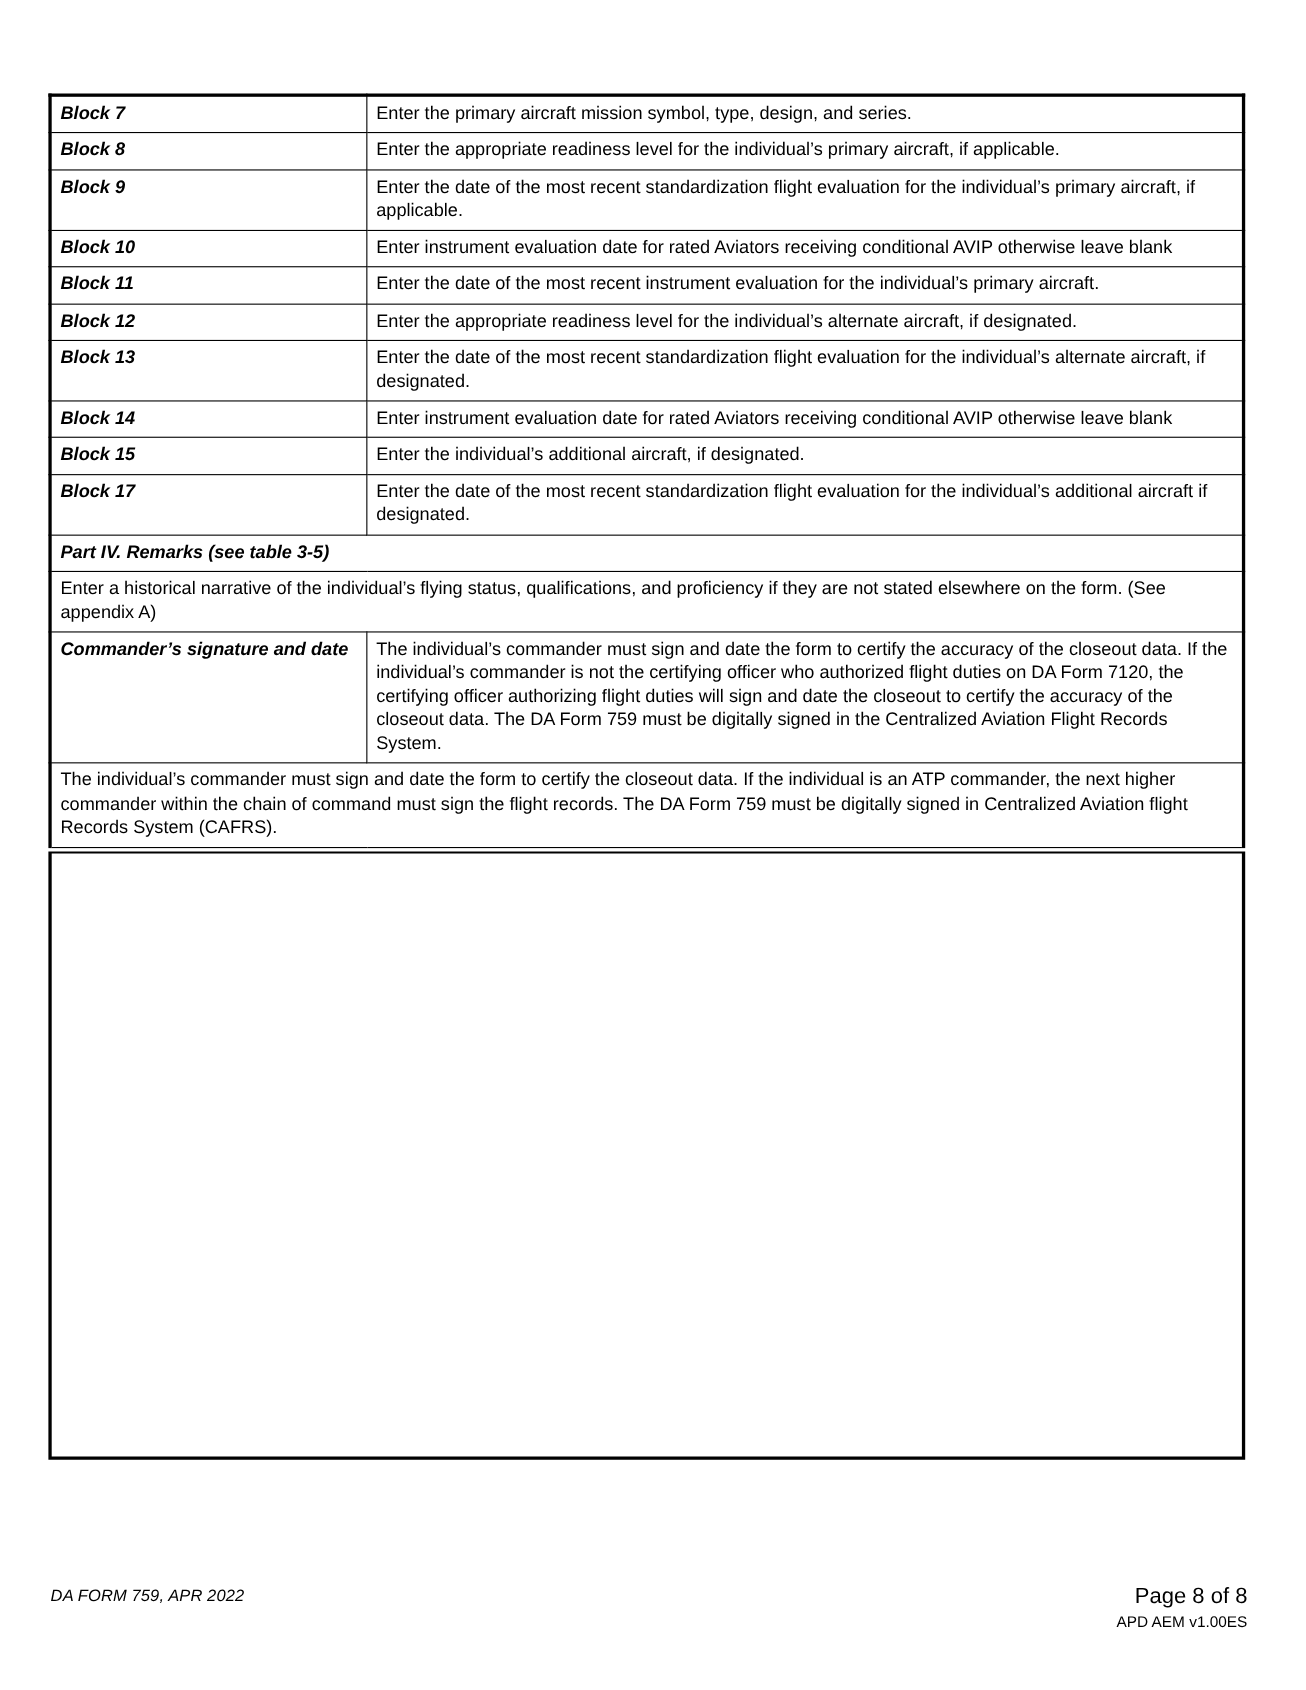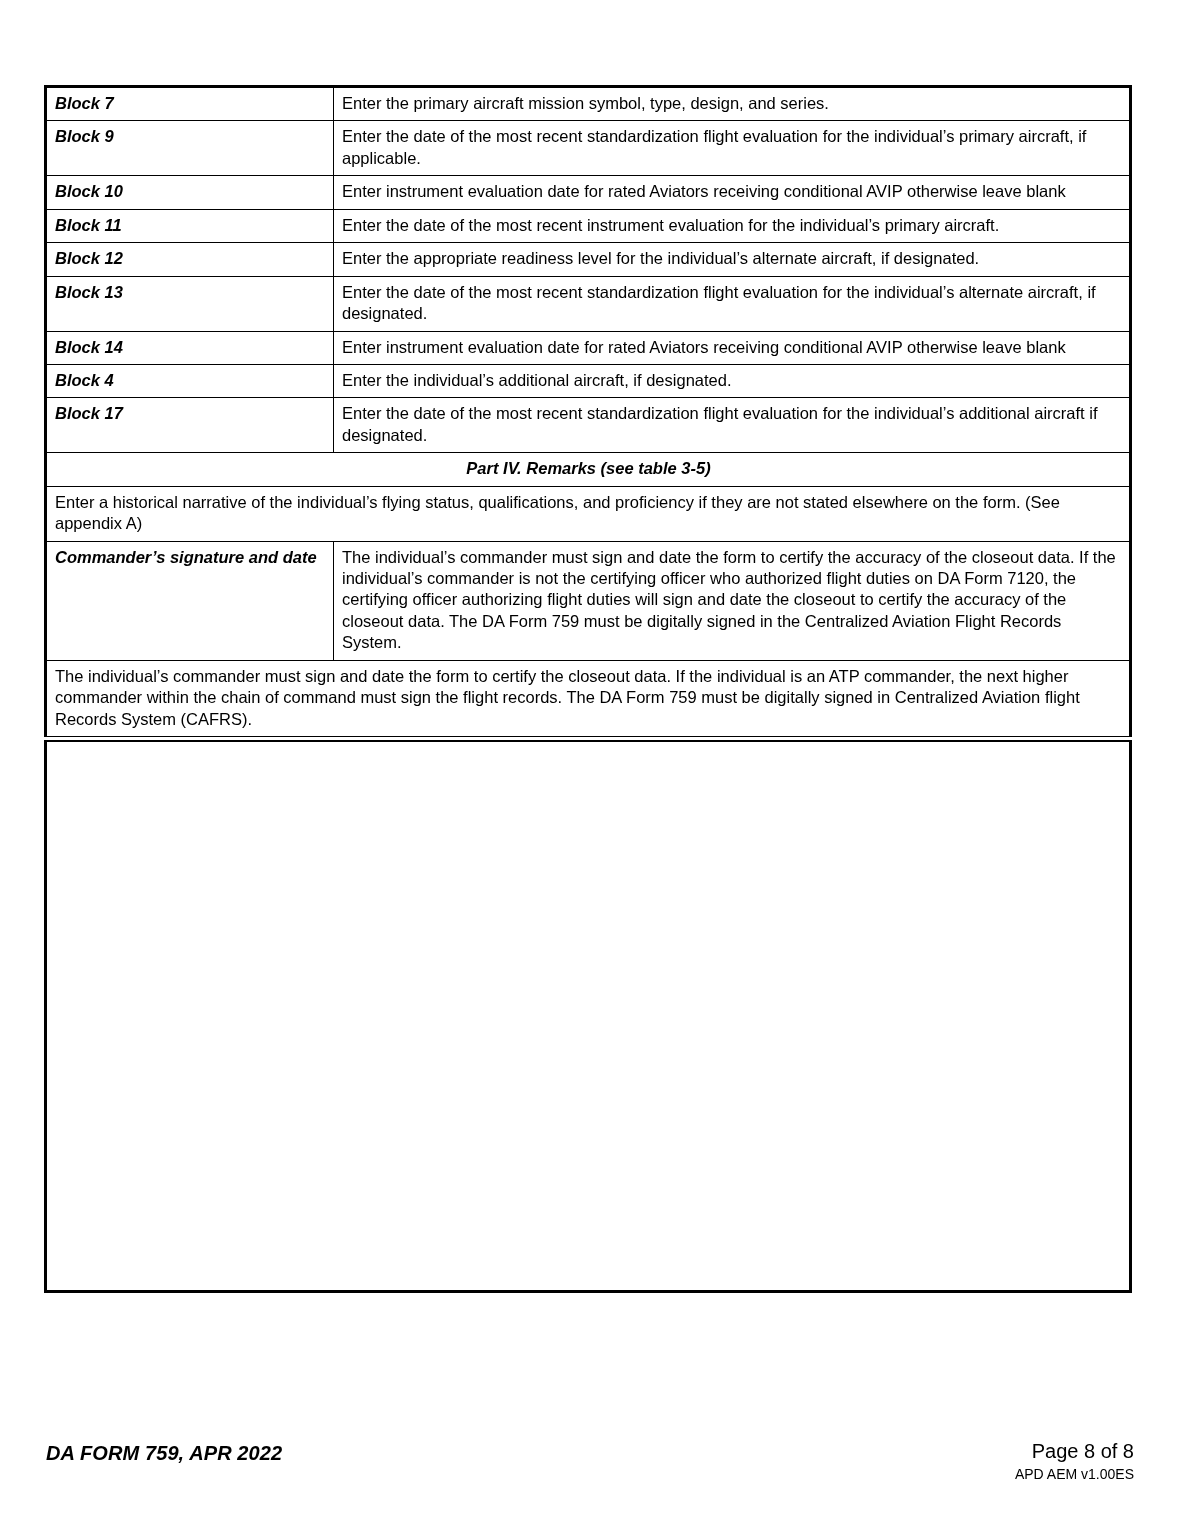--- a/index.html
+++ b/index.html
@@ -52,21 +52,20 @@
   td.desc-col {
     border-left: 2.5px solid #000;
   }
 
   td.section-head {
     font-weight: bold;
     font-style: italic;
     font-size: 16.5px;
     border-top: 3px solid #000;
     padding: 6px 8px 7px 8px;
-    text-align: center;
   }
   td.full-para {
     font-size: 16.5px;
     line-height: 1.32;
     padding: 6px 8px 9px 8px;
   }
   td.cmdr-label {
     font-weight: bold;
     font-style: italic;
   }
@@ -98,22 +97,22 @@
     position: absolute;
     left: 44px;
     top: 1438px;
     width: 1090px;
     height: 60px;
   }
   .footer-left {
     position: absolute;
     left: 2px;
     top: 4px;
-    font-size: 20px;
-    font-weight: bold;
+    font-size: 15px;
+    font-weight: normal;
     font-style: italic;
     letter-spacing: 0.1px;
   }
   .footer-right {
     position: absolute;
     right: 0px;
     top: 1px;
     text-align: right;
   }
   .footer-page {
@@ -133,20 +132,24 @@
 
   <div class="sheet">
 
     <table class="form-table">
       <tbody>
         <tr>
           <td class="label-col">Block 7</td>
           <td class="desc-col">Enter the primary aircraft mission symbol, type, design, and series.</td>
         </tr>
         <tr>
+          <td class="label-col">Block 8</td>
+          <td class="desc-col">Enter the appropriate readiness level for the individual’s primary aircraft, if applicable.</td>
+        </tr>
+        <tr>
           <td class="label-col">Block 9</td>
           <td class="desc-col">Enter the date of the most recent standardization flight evaluation for the individual’s primary aircraft, if applicable.</td>
         </tr>
         <tr>
           <td class="label-col">Block 10</td>
           <td class="desc-col">Enter instrument evaluation date for rated Aviators receiving conditional AVIP otherwise leave blank</td>
         </tr>
         <tr>
           <td class="label-col">Block 11</td>
           <td class="desc-col">Enter the date of the most recent instrument evaluation for the individual’s primary aircraft.</td>
@@ -157,21 +160,21 @@
         </tr>
         <tr>
           <td class="label-col">Block 13</td>
           <td class="desc-col">Enter the date of the most recent standardization flight evaluation for the individual’s alternate aircraft, if designated.</td>
         </tr>
         <tr>
           <td class="label-col">Block 14</td>
           <td class="desc-col">Enter instrument evaluation date for rated Aviators receiving conditional AVIP otherwise leave blank</td>
         </tr>
         <tr>
-          <td class="label-col">Block 4</td>
+          <td class="label-col">Block 15</td>
           <td class="desc-col">Enter the individual’s additional aircraft, if designated.</td>
         </tr>
         <tr>
           <td class="label-col">Block 17</td>
           <td class="desc-col">Enter the date of the most recent standardization flight evaluation for the individual’s additional aircraft if designated.</td>
         </tr>
 
         <tr>
           <td class="section-head" colspan="2">Part IV. Remarks (see table 3-5)</td>
         </tr>

